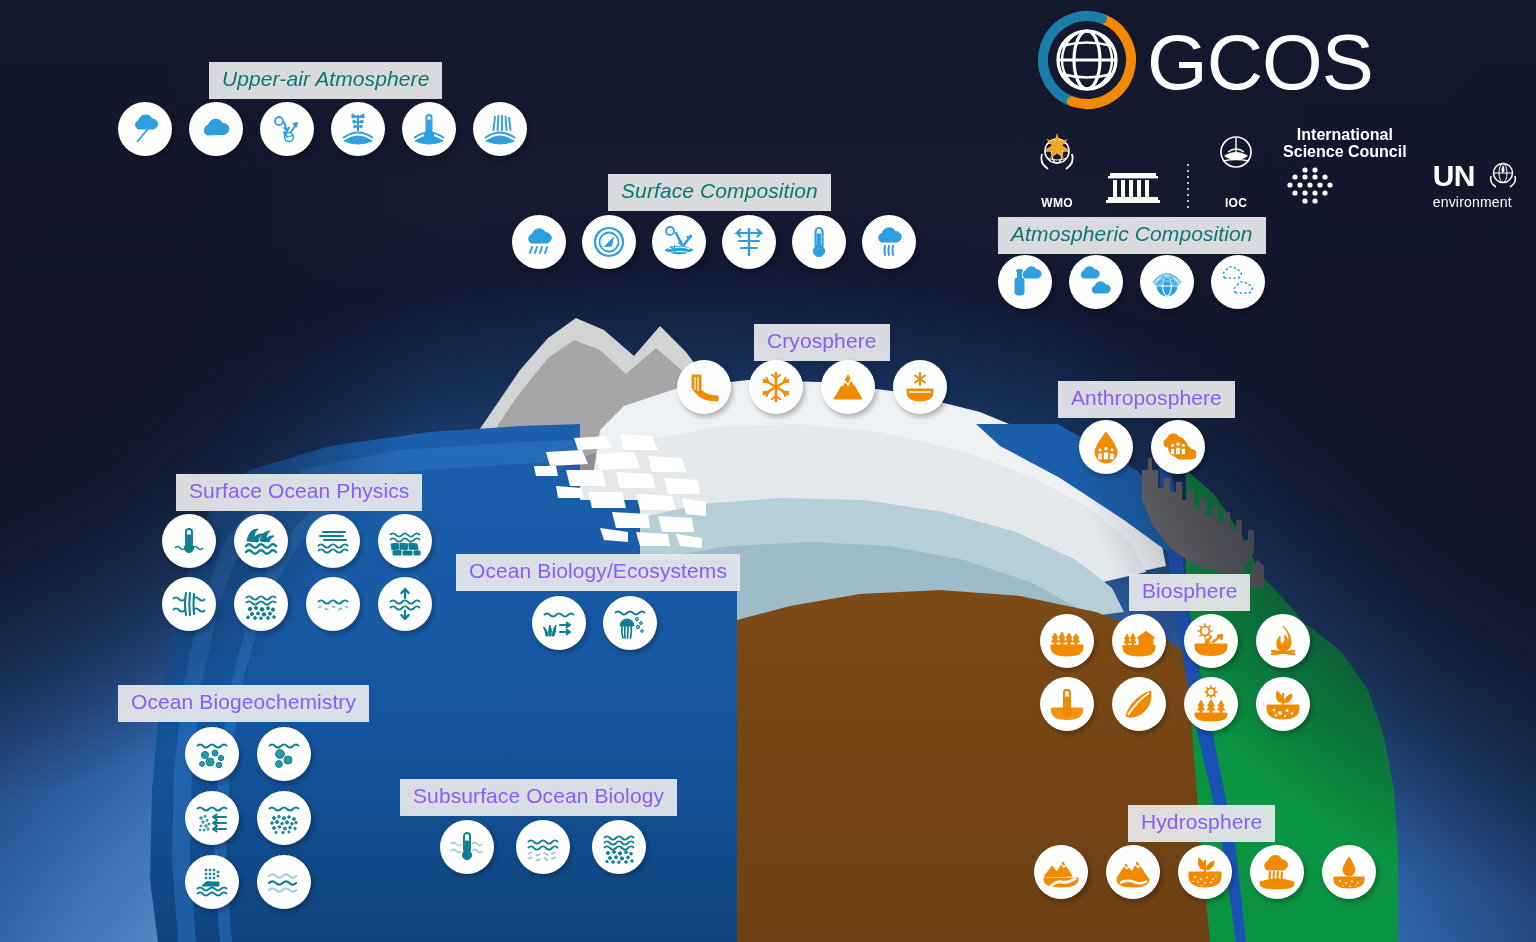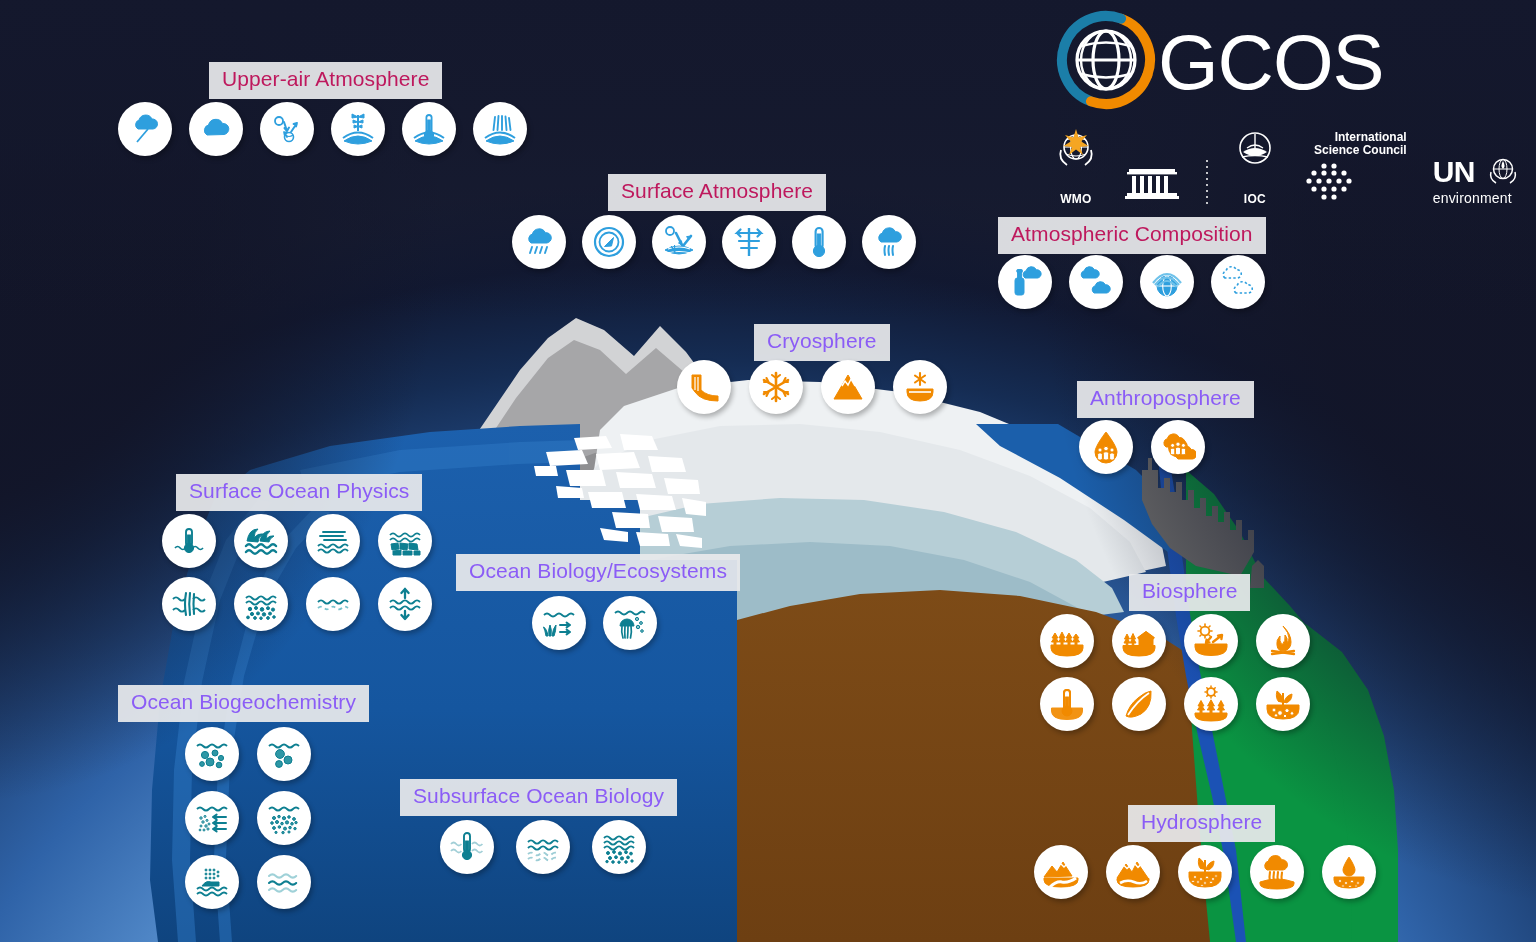--- a/index.html
+++ b/index.html
@@ -44,21 +44,21 @@
   
   .lbl {
     position:absolute;
     background:rgba(232,234,236,.93);
     padding:5px 13px 7px 13px;
     font-size:21px;
     line-height:1.18;
     white-space:nowrap;
     letter-spacing:.1px;
   }
-  .lbl.blue   { color:#be185d; }
+  .lbl.blue   { color:#0f766e;font-style:italic; }
   .lbl.teal   { color:#8b5cf6; }
   .lbl.orange { color:#8b5cf6; }
 
   
   .grp { position:absolute; }
   .row { display:flex; }
   .bub {
     width:54px; height:54px;
     border-radius:50%;
     background:#fff;
@@ -66,32 +66,32 @@
     box-shadow:2px 3px 5px rgba(0,0,0,.28);
     flex:0 0 auto;
   }
   .bub svg { display:block; }
   .c-blue   { fill:#2e9fde; stroke:#2e9fde; }
   .c-teal   { fill:#0d7f91; stroke:#0d7f91; }
   .c-orange { fill:#f18a00; stroke:#f18a00; }
 
   
   #brand { position:absolute; right:14px; top:8px; }
-  #gcos-lock { display:flex; align-items:center; gap:0; }
+  #gcos-lock { display:flex; align-items:center; gap:8px; }
   #gcos-word {
     color:#fff; font-size:78px; letter-spacing:-1px;
     font-family:"Liberation Sans", sans-serif; line-height:.95;
   }
   #partners {
     display:flex; align-items:flex-end; justify-content:flex-end;
     gap:26px; margin-top:10px; padding-right:4px;
   }
   .partner { display:flex; flex-direction:column; align-items:center; color:#fff; }
   .partner .cap { font-size:12px; letter-spacing:.3px; margin-top:18px; font-weight:bold; }
-  #isc-title { font-size:12px; font-weight:bold; line-height:1.08; text-align:right; color:#fff;margin-left:12px; }
+  #isc-title { font-size:16px; font-weight:bold; line-height:1.08; text-align:center; color:#fff; }
   #un-env { display:flex; flex-direction:column; align-items:flex-start; color:#fff; }
   #un-env .un-row { display:flex; align-items:center; gap:13px; }
   #un-env .un-big { font-size:30px; font-weight:bold; line-height:1; letter-spacing:-.5px; }
   #un-env .un-sub { font-size:14px; letter-spacing:.2px; margin-top:1px; }
   .divider-dots { width:2px; height:46px; background:
       repeating-linear-gradient(to bottom,#fff 0 2px, transparent 2px 6px); opacity:.75; }
 </style>
 </head>
 <body>
 
@@ -393,21 +393,21 @@
               <path d="M16.5 5 L15.5 19"></path>
             <path d="M20 5 L20 19"></path>
               <path d="M23.5 5.5 L24.5 19"></path>
             <path d="M27 7 L28.5 19"></path>
           </g>
         </svg>
       </div>
     </div>
   </div>
 
-  <div class="lbl blue" style="left:608px; top:174px;">Surface Atmosphere</div>
+  <div class="lbl blue" style="left:608px; top:174px;">Surface Composition</div>
   <div class="grp" style="left:512px; top:215px;">
     <div class="row" style="gap:16px;">
       <div class="bub">
         <svg width="34" height="34" viewBox="0 0 34 34" class="c-blue">
           <path d="M9 18 a5 5 0 0 1 1.4-9 a7 7 0 0 1 13-1.3 a5 5 0 0 1 1.4 10.3 Z" fill="#2e9fde"></path>
           <g stroke="#2e9fde" stroke-width="1.9" stroke-linecap="round">
             <line x1="10" y1="22" x2="8" y2="28"></line>
               <line x1="15" y1="22" x2="13" y2="28"></line>
             <line x1="20" y1="22" x2="18" y2="28"></line>
               <line x1="25" y1="22" x2="23" y2="28"></line>
@@ -540,21 +540,21 @@
             <line x1="12" y1="5.5" x2="22" y2="12.5"></line>
             <line x1="12" y1="12.5" x2="22" y2="5.5"></line>
           </g>
           <path d="M4 19 L30 19 L30 22 Q30 31 17 31 Q4 31 4 22 Z" fill="#f18a00"></path>
           <path d="M6 22 L28 22" stroke="#fff" stroke-width="1.6"></path>
         </svg>
       </div>
     </div>
   </div>
 
-  <div class="lbl orange" style="left:1058px; top:381px;margin-left:19px;">Anthroposphere</div>
+  <div class="lbl orange" style="left:1058px; top:381px;">Anthroposphere</div>
   <div class="grp" style="left:1079px; top:420px;">
     <div class="row" style="gap:18px;">
       <div class="bub">
         <svg width="34" height="34" viewBox="0 0 34 34" class="c-orange">
           <path d="M17 2 C17 2 28 16 28 22 A11 11 0 0 1 6 22 C6 16 17 2 17 2 Z" fill="#f18a00"></path>
           <g fill="#fff">
             <circle cx="11" cy="20" r="2.1"></circle>
               <rect x="8.6" y="23" width="4.8" height="7" rx="1.6"></rect>
             <circle cx="17" cy="18.6" r="2.3"></circle>
               <rect x="14.3" y="21.8" width="5.4" height="8.2" rx="1.7"></rect>

